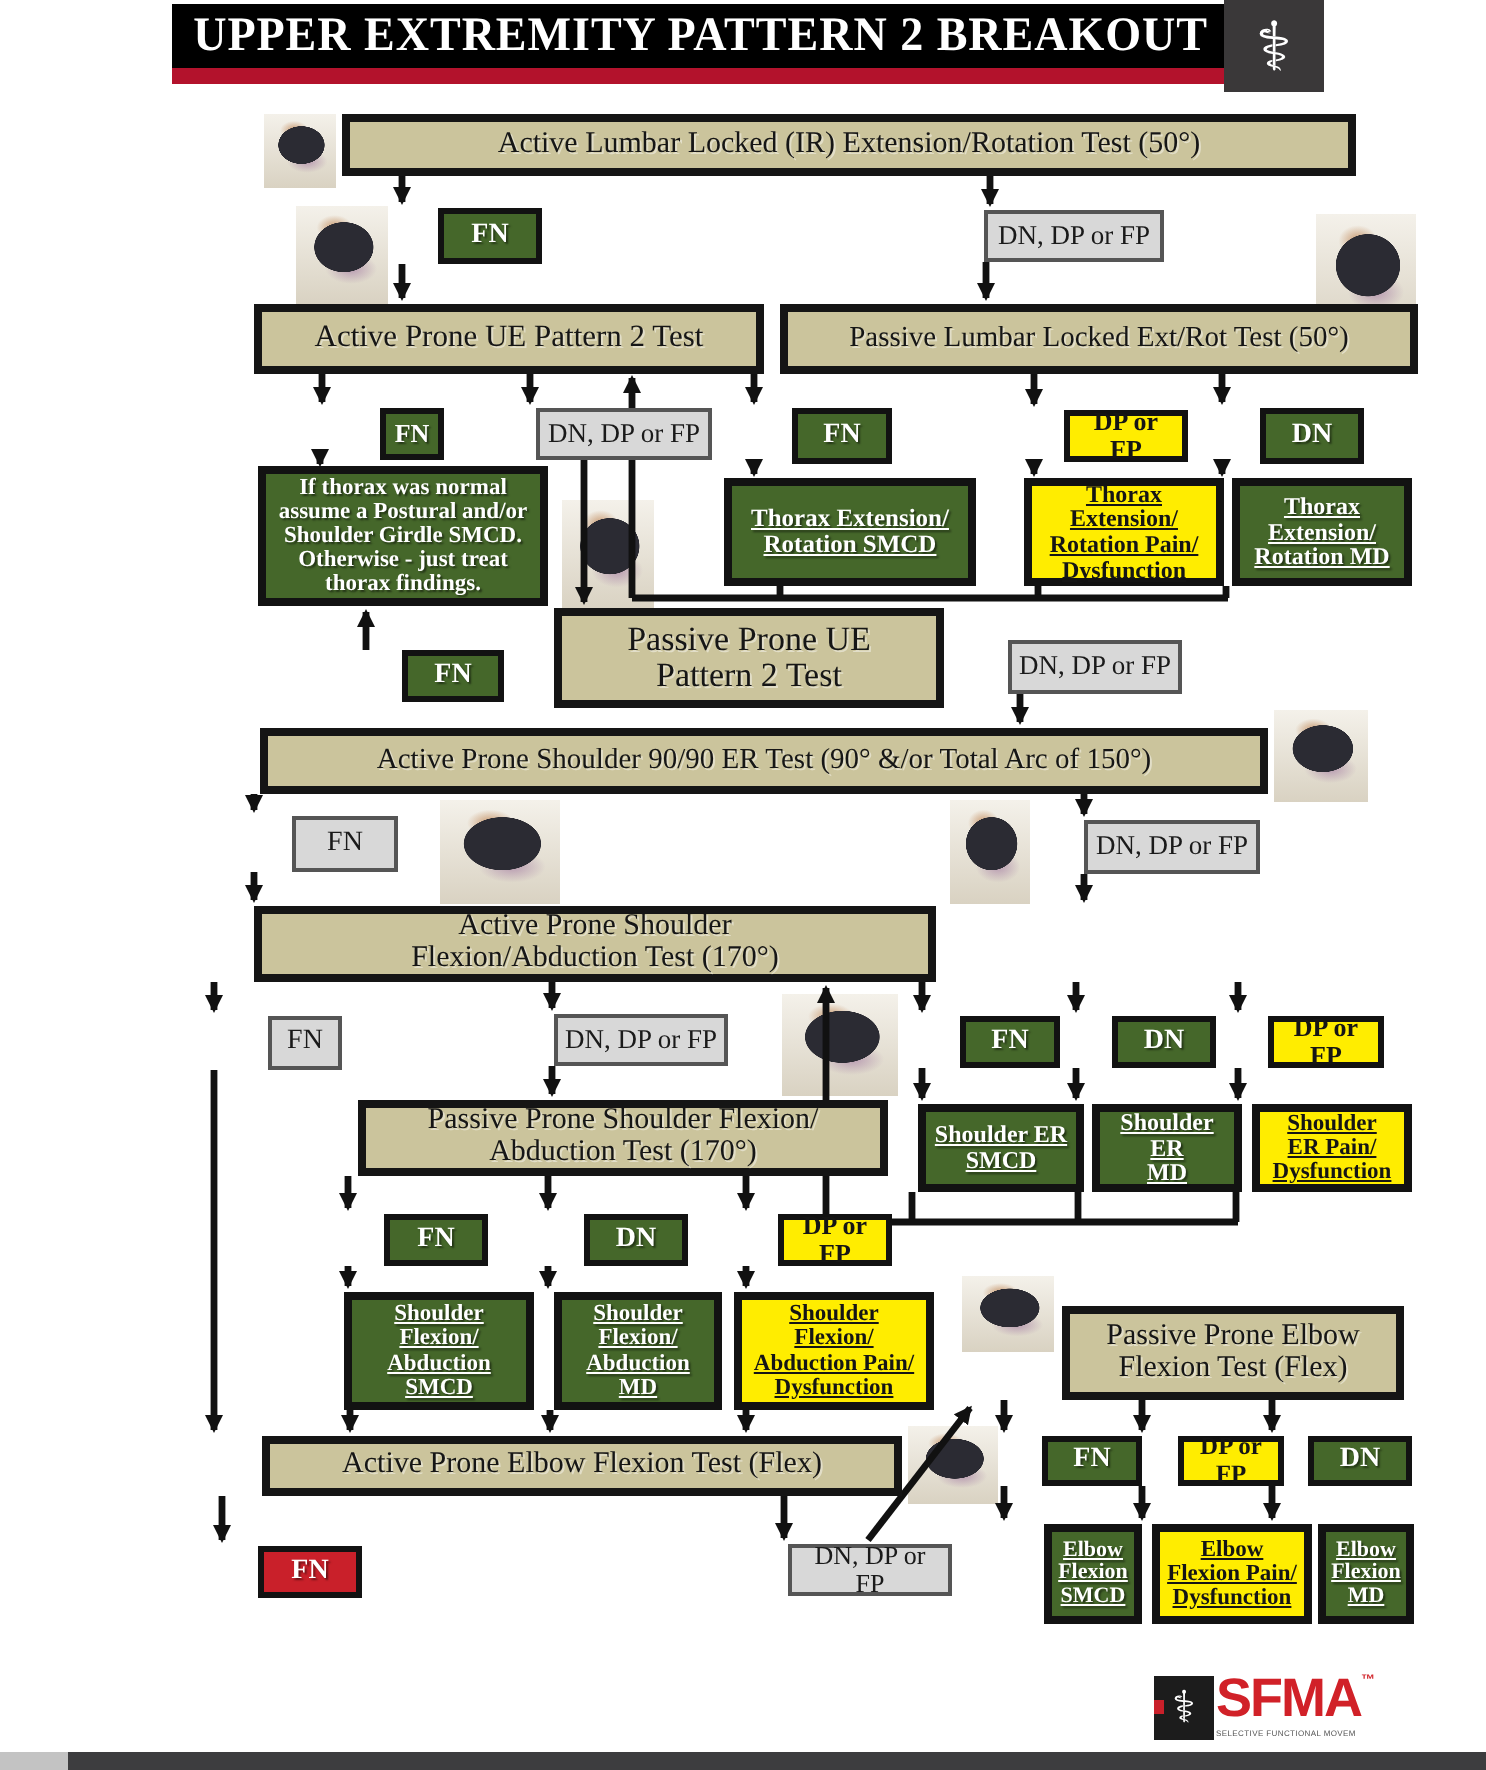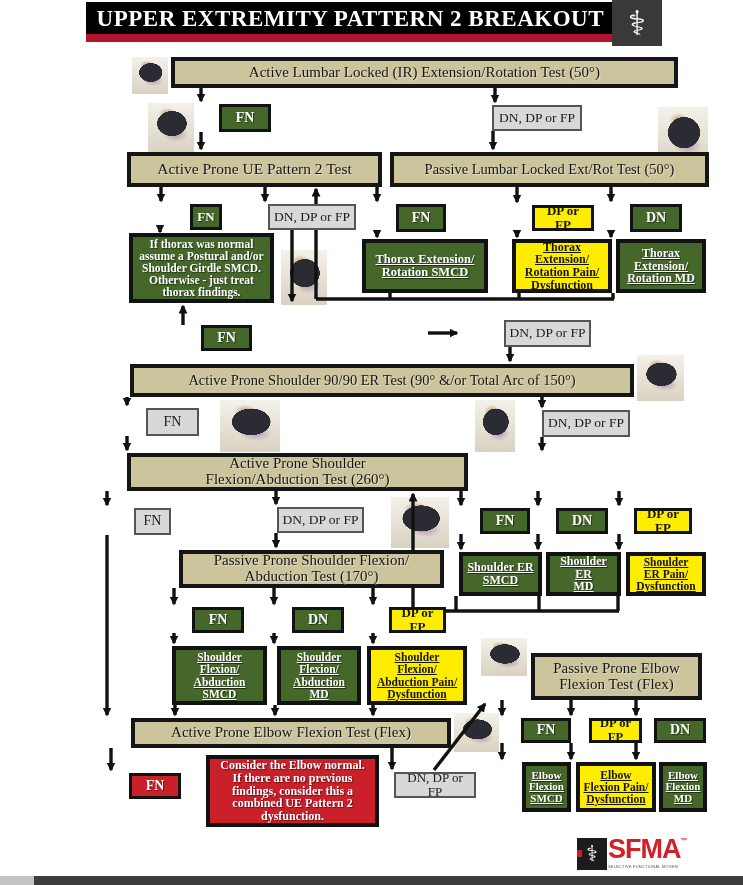--- a/index.html
+++ b/index.html
@@ -158,27 +158,29 @@
 Otherwise - just treat
 thorax findings.</div>
       <div class="node green outcome" style="left: 318px; top: 239px; width: 126px; height: 54px; font-size: 12.5px;">Thorax Extension/
 Rotation SMCD</div>
       <div class="node yellow outcome" style="left: 468px; top: 239px; width: 100px; height: 54px; font-size: 12px;">Thorax Extension/
 Rotation Pain/
 Dysfunction</div>
       <div class="node green outcome" style="left: 572px; top: 239px; width: 90px; height: 54px; font-size: 12px;">Thorax
 Extension/
 Rotation MD</div>
+      <div class="node tan test" style="left: 233px; top: 304px; width: 195px; height: 50px; font-size: 17px;">Passive Prone UE
+Pattern 2 Test</div>
       <div class="node green result" style="left: 157px; top: 325px; width: 51px; height: 26px; font-size: 14px;">FN</div>
       <div class="node gray result" style="left: 460px; top: 320px; width: 87px; height: 27px; font-size: 13.5px;">DN, DP or FP</div>
       <div class="node tan test" style="left: 86px; top: 364px; width: 504px; height: 33px; font-size: 14.5px;">Active Prone Shoulder 90/90 ER Test (90° &amp;/or Total Arc of 150°)</div>
       <div class="node gray result" style="left: 102px; top: 408px; width: 53px; height: 28px; font-size: 14px;">FN</div>
       <div class="node gray result" style="left: 498px; top: 410px; width: 88px; height: 27px; font-size: 13.5px;">DN, DP or FP</div>
       <div class="node tan test" style="left: 83px; top: 453px; width: 341px; height: 38px; font-size: 15px;">Active Prone Shoulder
-Flexion/Abduction Test (260°)</div>
+Flexion/Abduction Test (170°)</div>
       <div class="node gray result" style="left: 90px; top: 508px; width: 37px; height: 27px; font-size: 14px;">FN</div>
       <div class="node gray result" style="left: 233px; top: 507px; width: 87px; height: 26px; font-size: 13.5px;">DN, DP or FP</div>
       <div class="node green result" style="left: 436px; top: 508px; width: 50px; height: 26px; font-size: 14px;">FN</div>
       <div class="node green result" style="left: 512px; top: 508px; width: 52px; height: 26px; font-size: 14px;">DN</div>
       <div class="node yellow result" style="left: 590px; top: 508px; width: 58px; height: 26px; font-size: 13px;">DP or FP</div>
       <div class="node green outcome" style="left: 415px; top: 552px; width: 83px; height: 44px; font-size: 12px;">Shoulder ER
 SMCD</div>
       <div class="node green outcome" style="left: 502px; top: 552px; width: 75px; height: 44px; font-size: 12px;">Shoulder ER
 MD</div>
       <div class="node yellow outcome" style="left: 582px; top: 552px; width: 80px; height: 44px; font-size: 11.5px;">Shoulder
@@ -199,25 +201,20 @@
 MD</div>
       <div class="node yellow outcome" style="left: 323px; top: 646px; width: 100px; height: 59px; font-size: 11.5px;">Shoulder
 Flexion/
 Abduction Pain/
 Dysfunction</div>
       <div class="node tan test" style="left: 87px; top: 718px; width: 320px; height: 30px; font-size: 15px;">Active Prone Elbow Flexion Test (Flex)</div>
       <div class="node tan test" style="left: 487px; top: 653px; width: 171px; height: 47px; font-size: 15px;">Passive Prone Elbow
 Flexion Test (Flex)</div>
       <div class="node red result" style="left: 85px; top: 773px; width: 52px; height: 26px; font-size: 14px;">FN</div>
       <div class="node gray result" style="left: 350px; top: 772px; width: 82px; height: 26px; font-size: 13px;">DN, DP or FP</div>
-      <div class="node red note" style="left: 162px; top: 755px; width: 173px; height: 72px; font-size: 12px;">Consider the Elbow normal.
-If there are no previous
-findings, consider this a
-combined UE Pattern 2
-dysfunction.</div>
       <div class="node green result" style="left: 477px; top: 718px; width: 50px; height: 25px; font-size: 14px;">FN</div>
       <div class="node yellow result" style="left: 545px; top: 718px; width: 53px; height: 25px; font-size: 12.5px;">DP or FP</div>
       <div class="node green result" style="left: 610px; top: 718px; width: 52px; height: 25px; font-size: 14px;">DN</div>
       <div class="node green outcome" style="left: 478px; top: 762px; width: 49px; height: 50px; font-size: 11px;">Elbow
 Flexion
 SMCD</div>
       <div class="node yellow outcome" style="left: 532px; top: 762px; width: 80px; height: 50px; font-size: 11.5px;">Elbow
 Flexion Pain/
 Dysfunction</div>
       <div class="node green outcome" style="left: 615px; top: 762px; width: 48px; height: 50px; font-size: 11px;">Elbow

